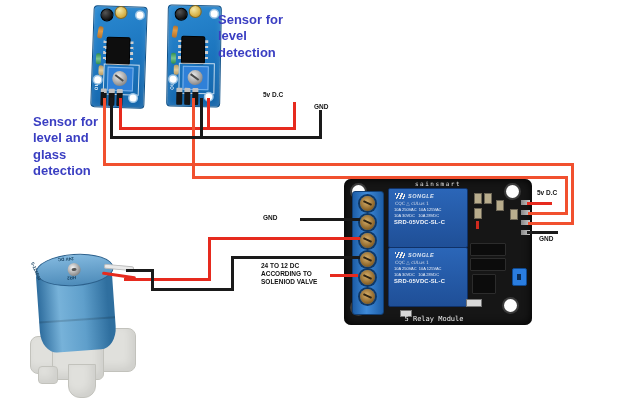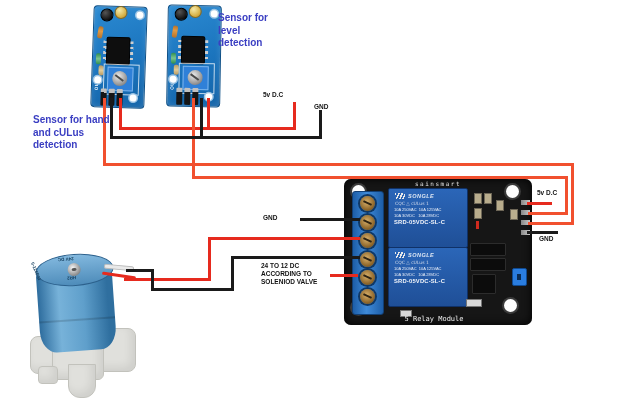--- a/index.html
+++ b/index.html
@@ -7,21 +7,21 @@
           font-family:"Liberation Sans",sans-serif;}
 
   
   .w{position:absolute;z-index:6;}
   .wr{background:#e62a1e;}          
   .wo{background:#f1502f;}          
   .wk{background:#1a1a1a;}          
 
   
   .lbl{position:absolute;z-index:9;font-weight:bold;line-height:1.25;}
-  .lbl.blue{color:#3a3ec2;font-size:10px;}
+  .lbl.blue{color:#3a3ec2;font-size:13px;}
   .lbl.blk{color:#111;font-size:6.5px;}
 
   
   .sensor{position:absolute;width:52px;height:100px;background:linear-gradient(160deg,#2b8ad2,#1b74bd 55%,#1464a8);
           border:1px solid #0d4f86;border-radius:4px;z-index:5;box-shadow:inset 0 0 6px rgba(255,255,255,.15);}
   .sensor .hole{position:absolute;width:7px;height:7px;border-radius:50%;background:#fff;box-shadow:0 0 0 1.5px #9cc4e4;}
   .led{position:absolute;width:11px;height:11px;border-radius:50%;}
   .led.dark{background:radial-gradient(circle at 35% 30%,#555,#111 70%);border:1px solid #000;}
   .led.amber{background:radial-gradient(circle at 35% 30%,#f4e9a8,#d9b44a 60%,#b5882a);border:1px solid #8a6a20;}
   .res-o{position:absolute;width:5px;height:12px;background:linear-gradient(#b5722a,#e09a44 40%,#b5722a);border-radius:2px;transform:rotate(8deg);}
@@ -125,21 +125,21 @@
     <div class="spin" style="left:9px;top:82px;"></div>
     <div class="spin" style="left:17px;top:82px;"></div>
     <div class="spin" style="left:25px;top:82px;"></div>
     <span class="outlbl" style="left:-1px;top:76px;">OUT</span>
     <div class="hole" style="left:42px;top:4px;"></div>
     <div class="hole" style="left:2px;top:70px;"></div>
     <div class="hole" style="left:38px;top:87px;"></div>
   </div>
 
   <div class="lbl blue" style="left:218px;top:12px;width:66px;">Sensor for level detection</div>
-  <div class="lbl blue" style="left:33px;top:114px;width:86px;">Sensor for hand and cULus detection</div>
+  <div class="lbl blue" style="left:33px;top:114px;width:86px;">Sensor for level and glass detection</div>
   <div class="lbl blk" style="left:263px;top:91px;">5v D.C</div>
   <div class="lbl blk" style="left:314px;top:103px;">GND</div>
   <div class="lbl blk" style="left:263px;top:214px;">GND</div>
   <div class="lbl blk" style="left:261px;top:262px;width:62px;">24 TO 12 DC ACCORDING TO SOLENIOD VALVE</div>
   <div class="lbl blk" style="left:537px;top:189px;">5v D.C</div>
   <div class="lbl blk" style="left:539px;top:235px;">GND</div>
 
   <div class="w wr" style="left:119px;top:98px;width:3px;height:32px;"></div>
   <div class="w wr" style="left:207px;top:98px;width:3px;height:32px;"></div>
   <div class="w wr" style="left:119px;top:127px;width:177px;height:3px;"></div>

